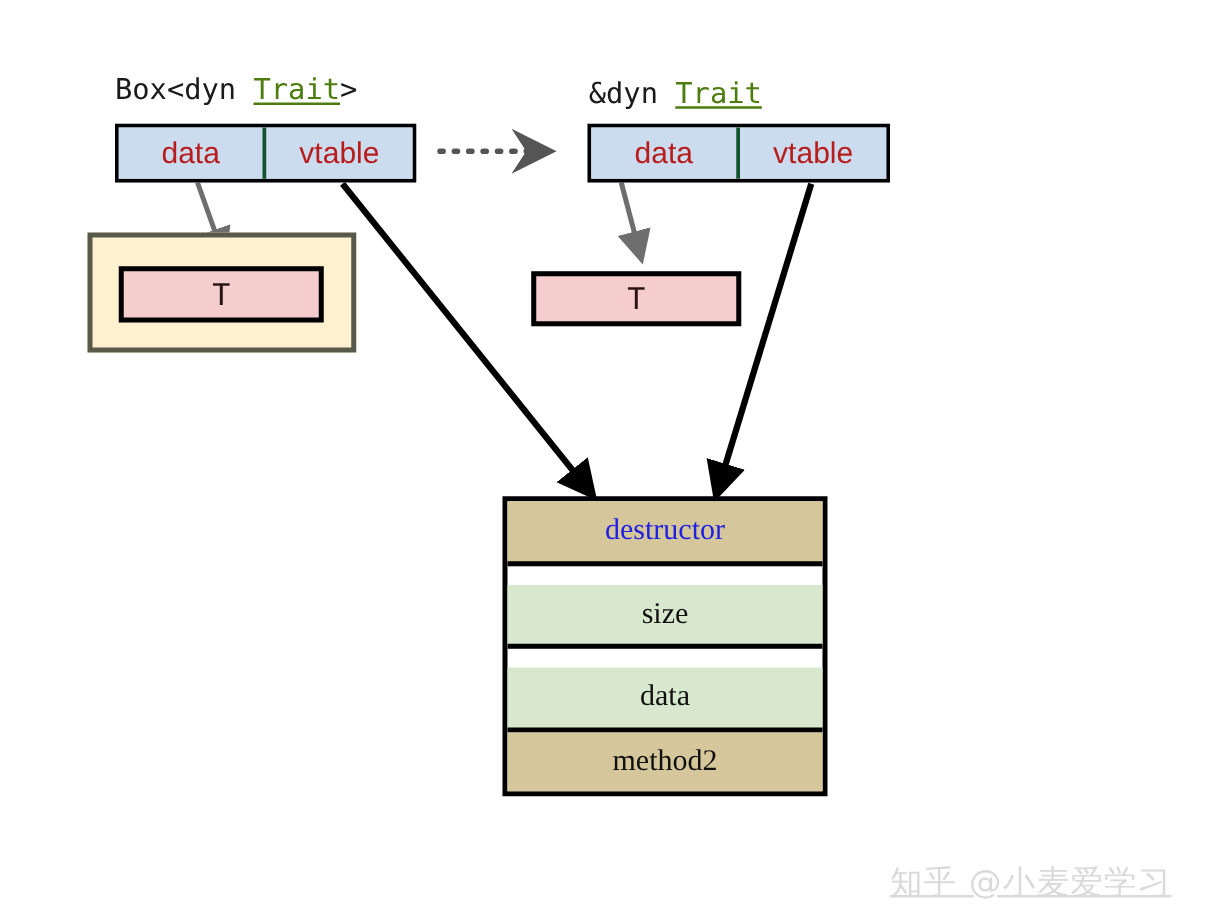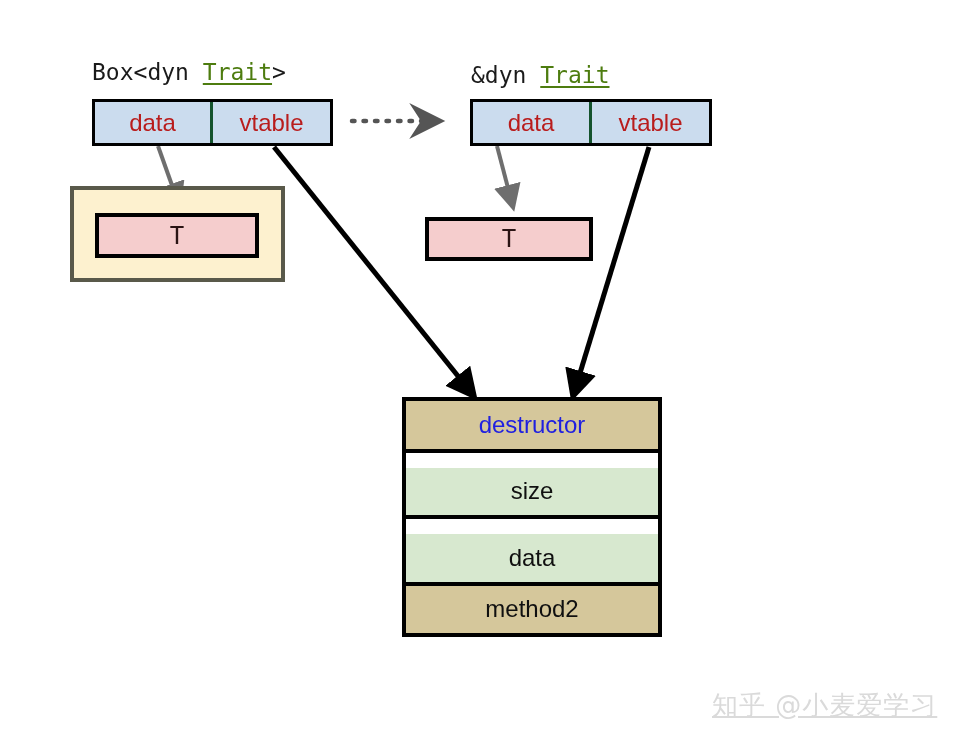--- a/index.html
+++ b/index.html
@@ -91,21 +91,21 @@
     border: 4px solid #000000;
     box-sizing: border-box;
     display: flex;
     flex-direction: column;
   }
   .vtable .vrow {
     flex: 1 1 0;
     display: flex;
     align-items: center;
     justify-content: center;
-    font-family: Liberation Sans, sans-serif;
+    font-family: Liberation Serif, serif;
     font-size: 24px;
     color: #101010;
     box-sizing: border-box;
     border-bottom: 4px solid #000000;
   }
   .vtable .vrow:last-child {
     border-bottom: none;
   }
   .vtable .vrow.tan   { background: #d5c79b; }
   .vtable .vrow.green { background: #d7e8cf; margin-top: 15px; }

